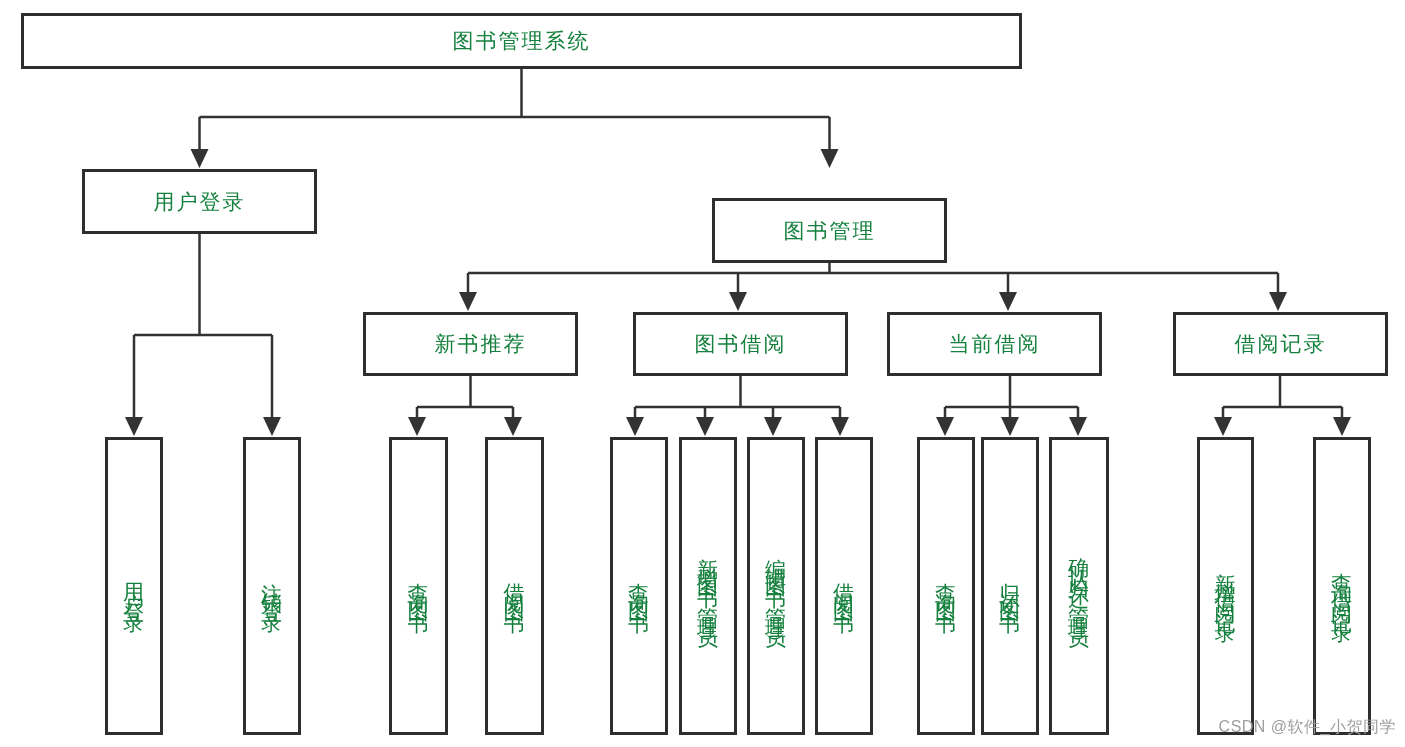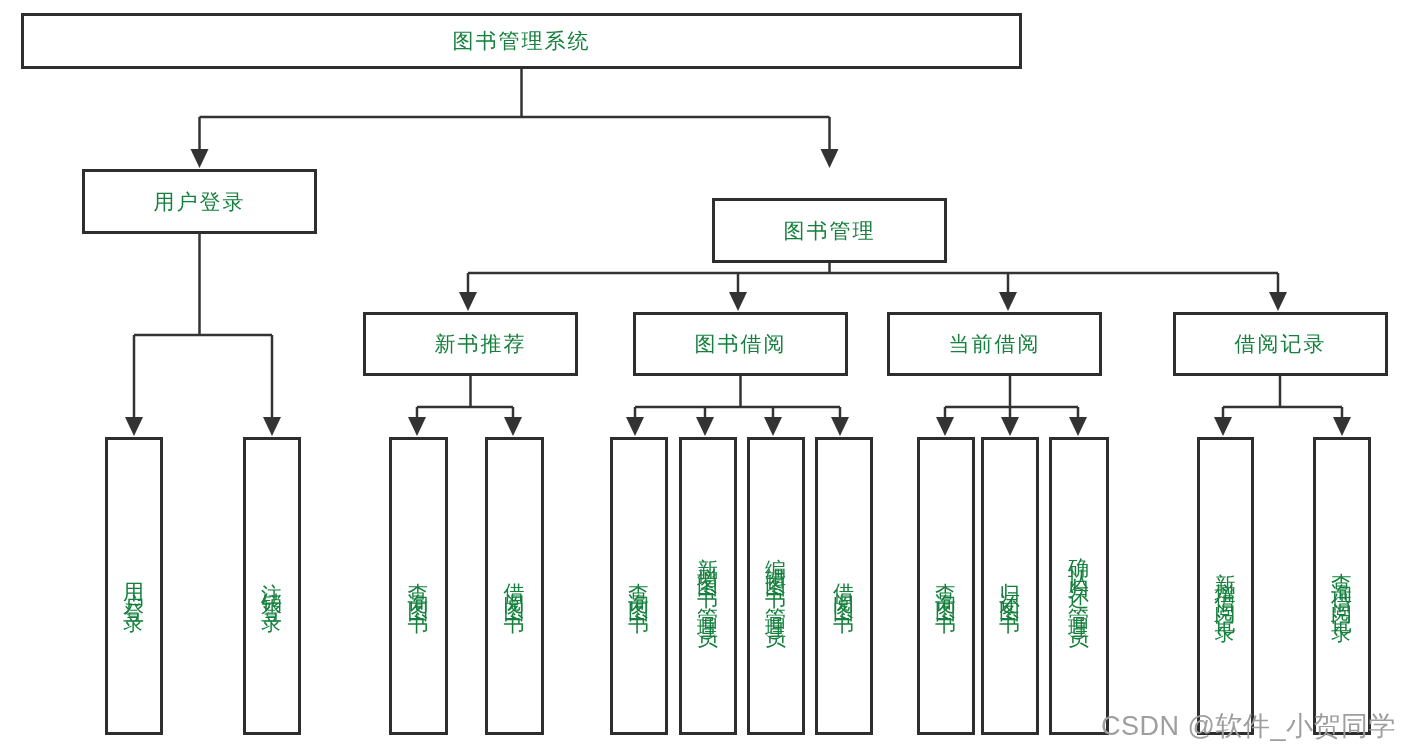--- a/index.html
+++ b/index.html
@@ -64,22 +64,22 @@
   .n-g3c  { left: 747px; }
   .n-g3d  { left: 815px; }
   .n-g4a  { left: 917px; }
   .n-g4b  { left: 981px; }
   .n-g4c  { left: 1049px; width: 60px; }
   .n-g5a  { left: 1197px; width: 57px; }
   .n-g5b  { left: 1313px; }
   #watermark {
     position: absolute;
     right: 9px;
-    bottom: 3px;
-    font-size: 27px;
+    bottom: 9px;
+    font-size: 16px;
     letter-spacing: 0.5px;
     color: #9e9e9e;
     z-index: 5;
     white-space: nowrap;
   }
 </style>
 </head>
 <body>
 
 <div id="stage">

